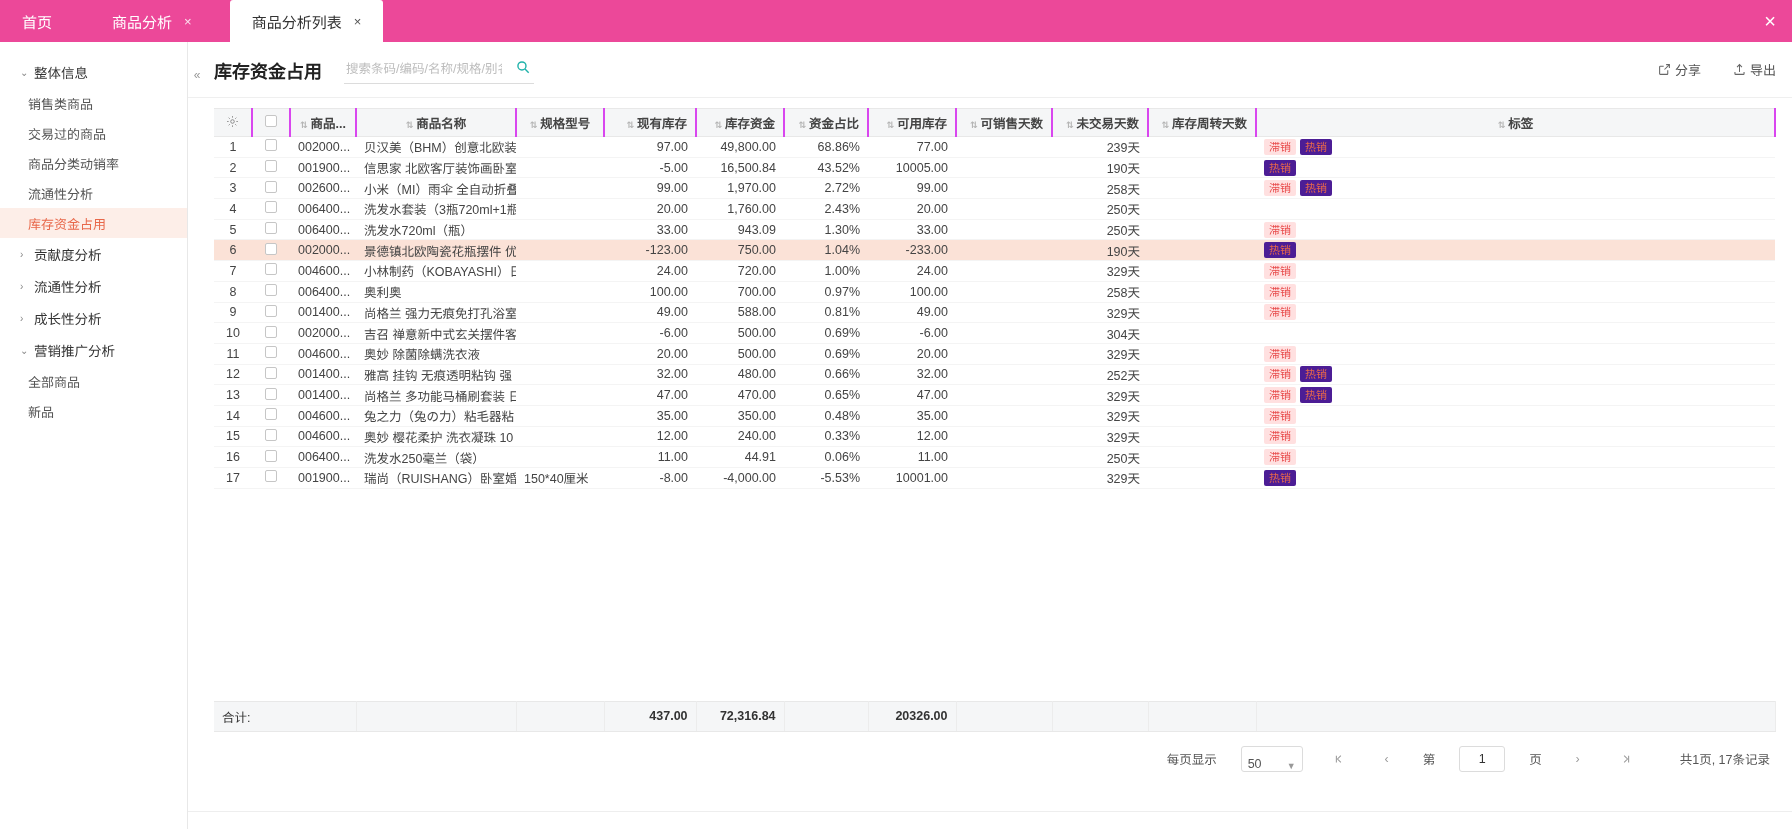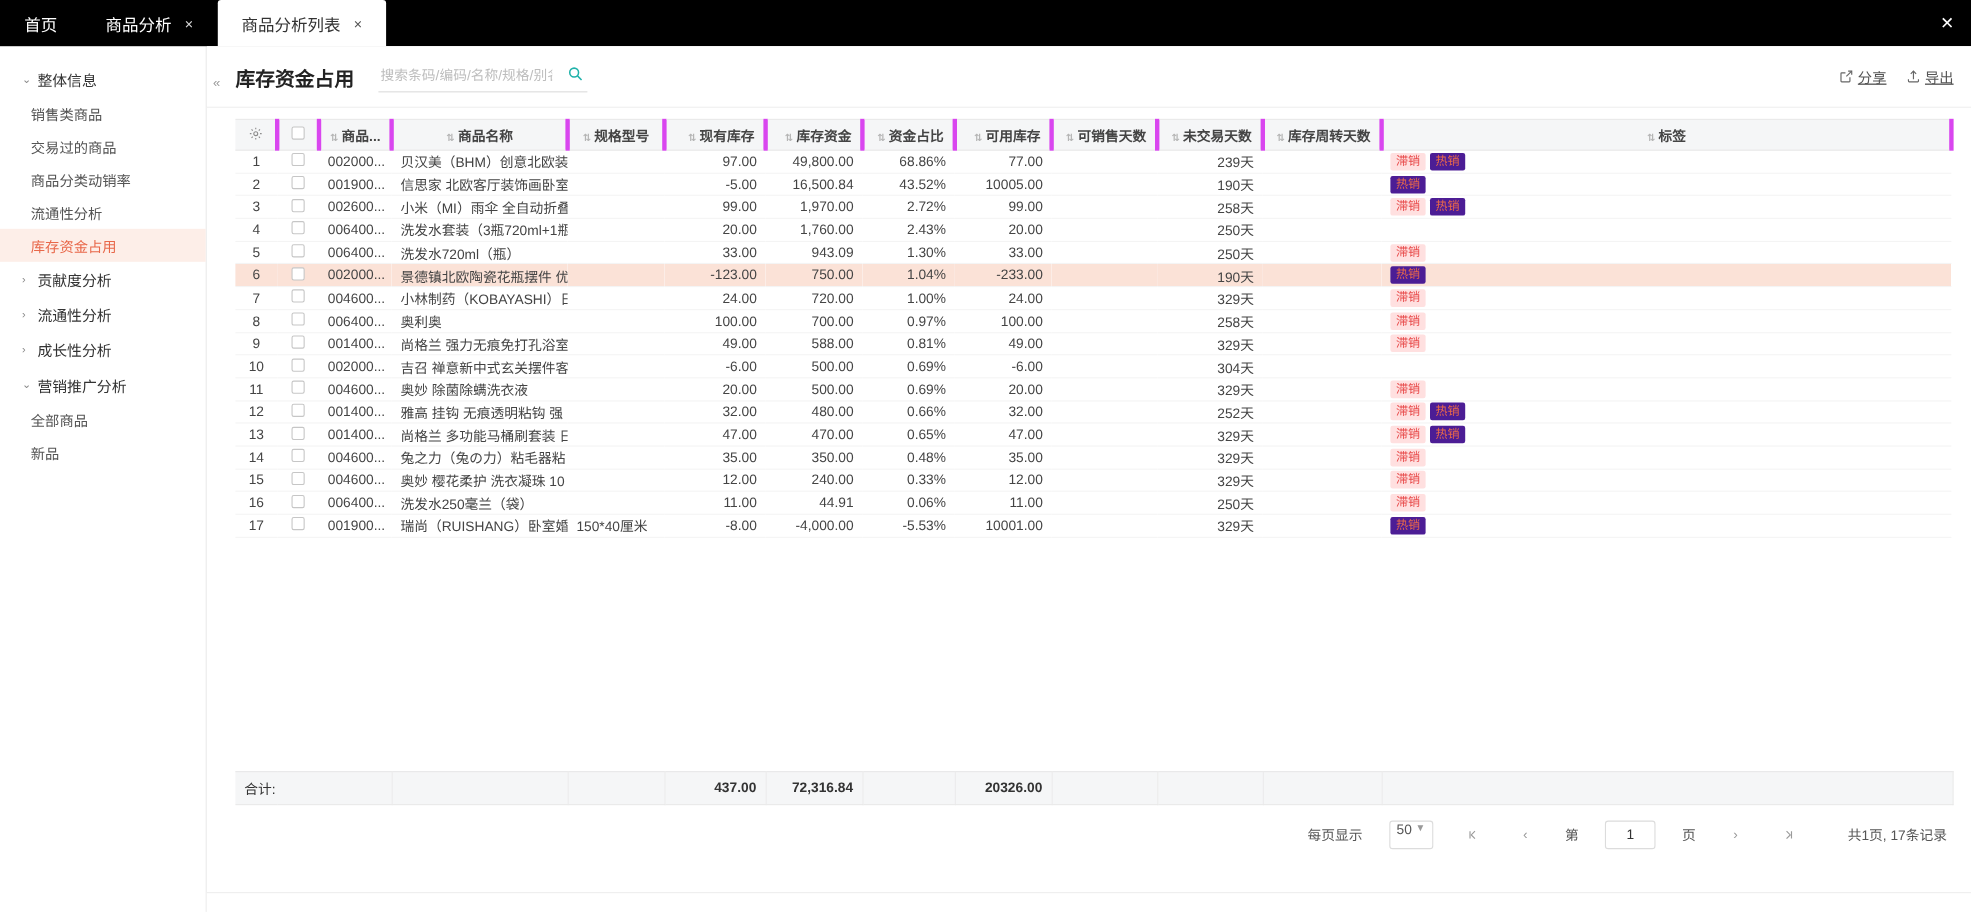--- a/index.html
+++ b/index.html
@@ -8,24 +8,25 @@
     width: 1792px; height: 829px;
     background: #f2f2f2;
     font-family: "Liberation Sans", "DejaVu Sans", sans-serif;
     font-size: 13px;
     color: #333;
     overflow: hidden;
   }
   
   .tabbar {
     height: 42px;
-    background: #000000;
+    background: #ec4899;
     display: flex;
     align-items: flex-end;
     position: relative;
+    gap: 16px;
   }
   .tabbar .tab {
     height: 42px;
     display: flex;
     align-items: center;
     padding: 0 22px;
     color: #ffffff;
     font-size: 15px;
     cursor: pointer;
     white-space: nowrap;
@@ -138,32 +139,32 @@
     font-size: 12.5px;
     color: #666;
     background: transparent;
     font-family: "Liberation Sans", sans-serif;
   }
   .searchbox input::placeholder { color: #bdbdbd; }
   .sicon {
     position: absolute; right: 4px; top: 4px;
     color: #20b2aa; font-size: 14px; cursor: pointer;
   }
-  .headright { margin-left: auto; display: flex; gap: 18px; align-items: center; text-decoration: underline; }
+  .headright { margin-left: auto; display: flex; gap: 32px; align-items: center; }
   .hbtn { color: #555; font-size: 13px; cursor: pointer; display: flex; align-items: center; gap: 4px; }
   
   .tablewrap { padding: 10px 16px 0 26px; }
   table.grid { border-collapse: collapse; width: 100%; table-layout: fixed; }
   table.grid th {
     background: #f5f6f7;
     height: 28px;
     font-size: 12.5px;
     font-weight: bold;
     color: #444;
-    border-right: 4px solid #d946ef;
+    border-right: 2px solid #d946ef;
     border-top: 1px solid #e8e8e8;
     border-bottom: 1px solid #e8e8e8;
     padding: 0 8px;
     white-space: nowrap;
   }
   table.grid th.num { text-align: right; }
   table.grid th .sorter { color: #b5b5b5; font-size: 9px; margin-right: 3px; }
   table.grid td {
     height: 20.7px;
     font-size: 12.5px;
@@ -216,24 +217,24 @@
     display: flex;
     align-items: center;
     justify-content: flex-end;
     gap: 24px;
     font-size: 12.5px;
     color: #555;
   }
   .selbox {
     border: 1px solid #dcdcdc;
     height: 26px;
-    width: 40px;
+    width: 62px;
     border-radius: 3px;
     display: flex;
-    align-items: flex-start;
+    align-items: flex-end;
     justify-content: space-between;
     padding: 0 6px;
     background: #fff;
     cursor: pointer;
   }
   .pbtn {
     width: 24px; height: 24px;
     display: flex; align-items: center; justify-content: center;
     color: #9a9a9a; cursor: pointer;
   }

